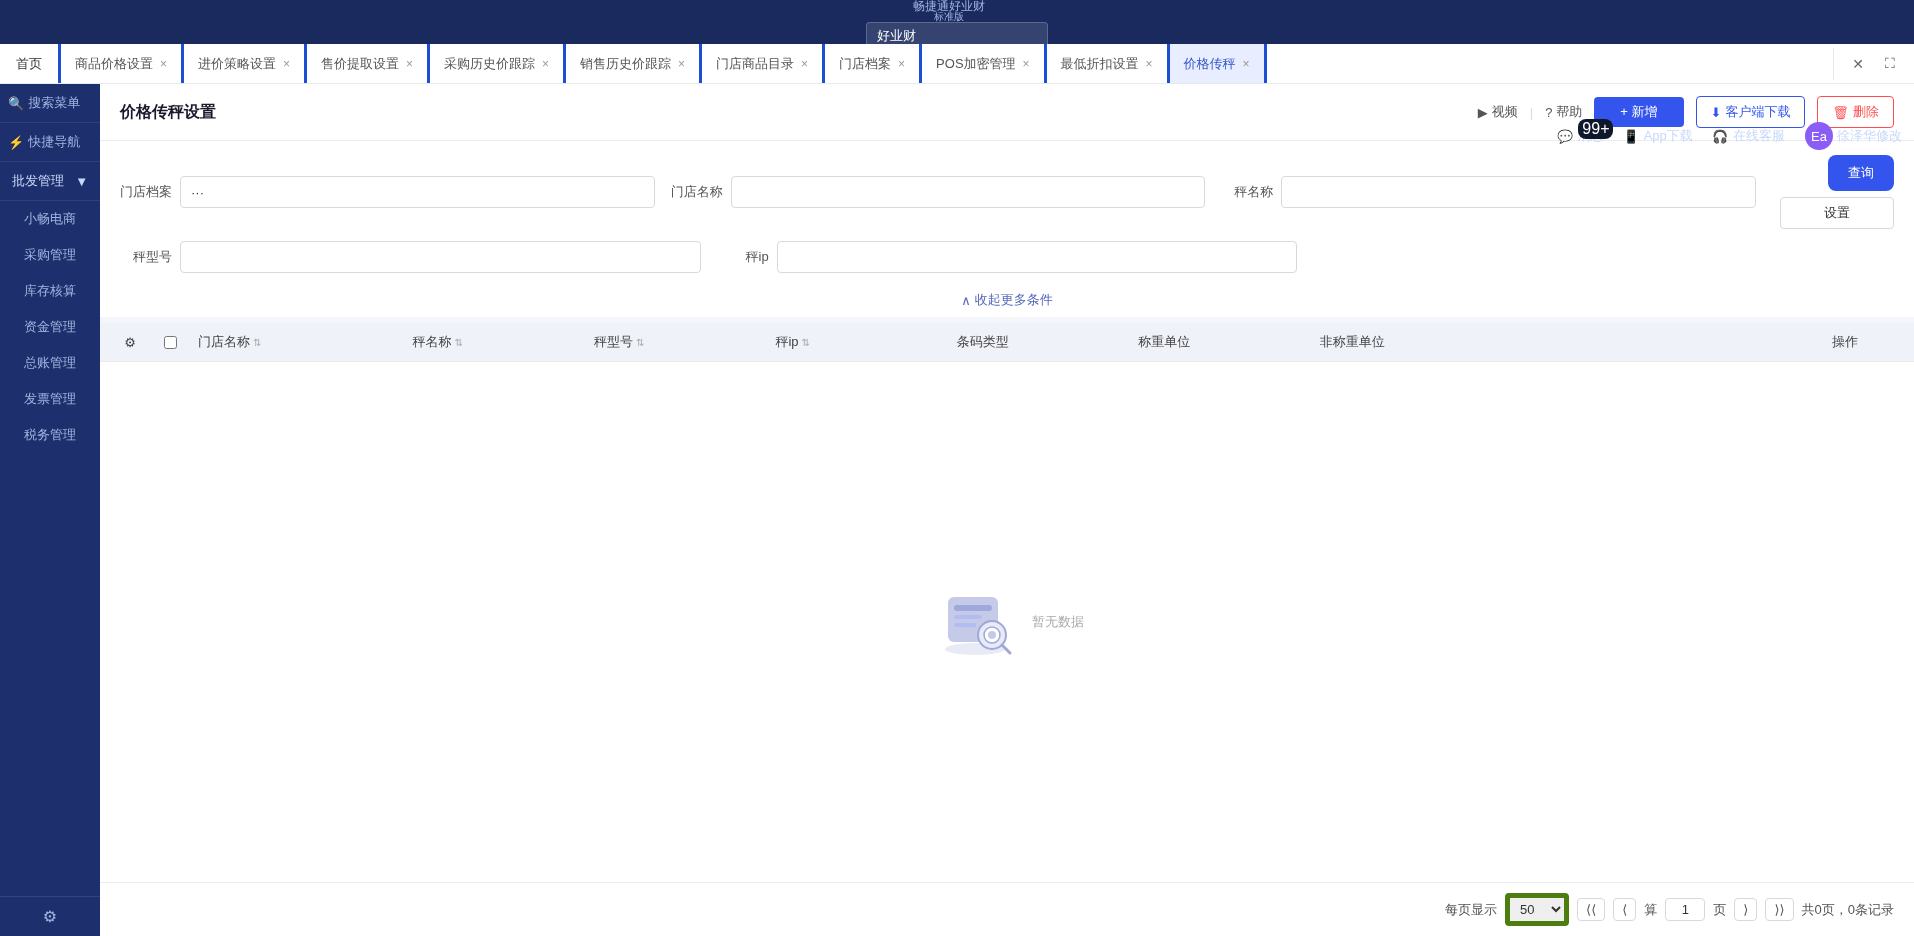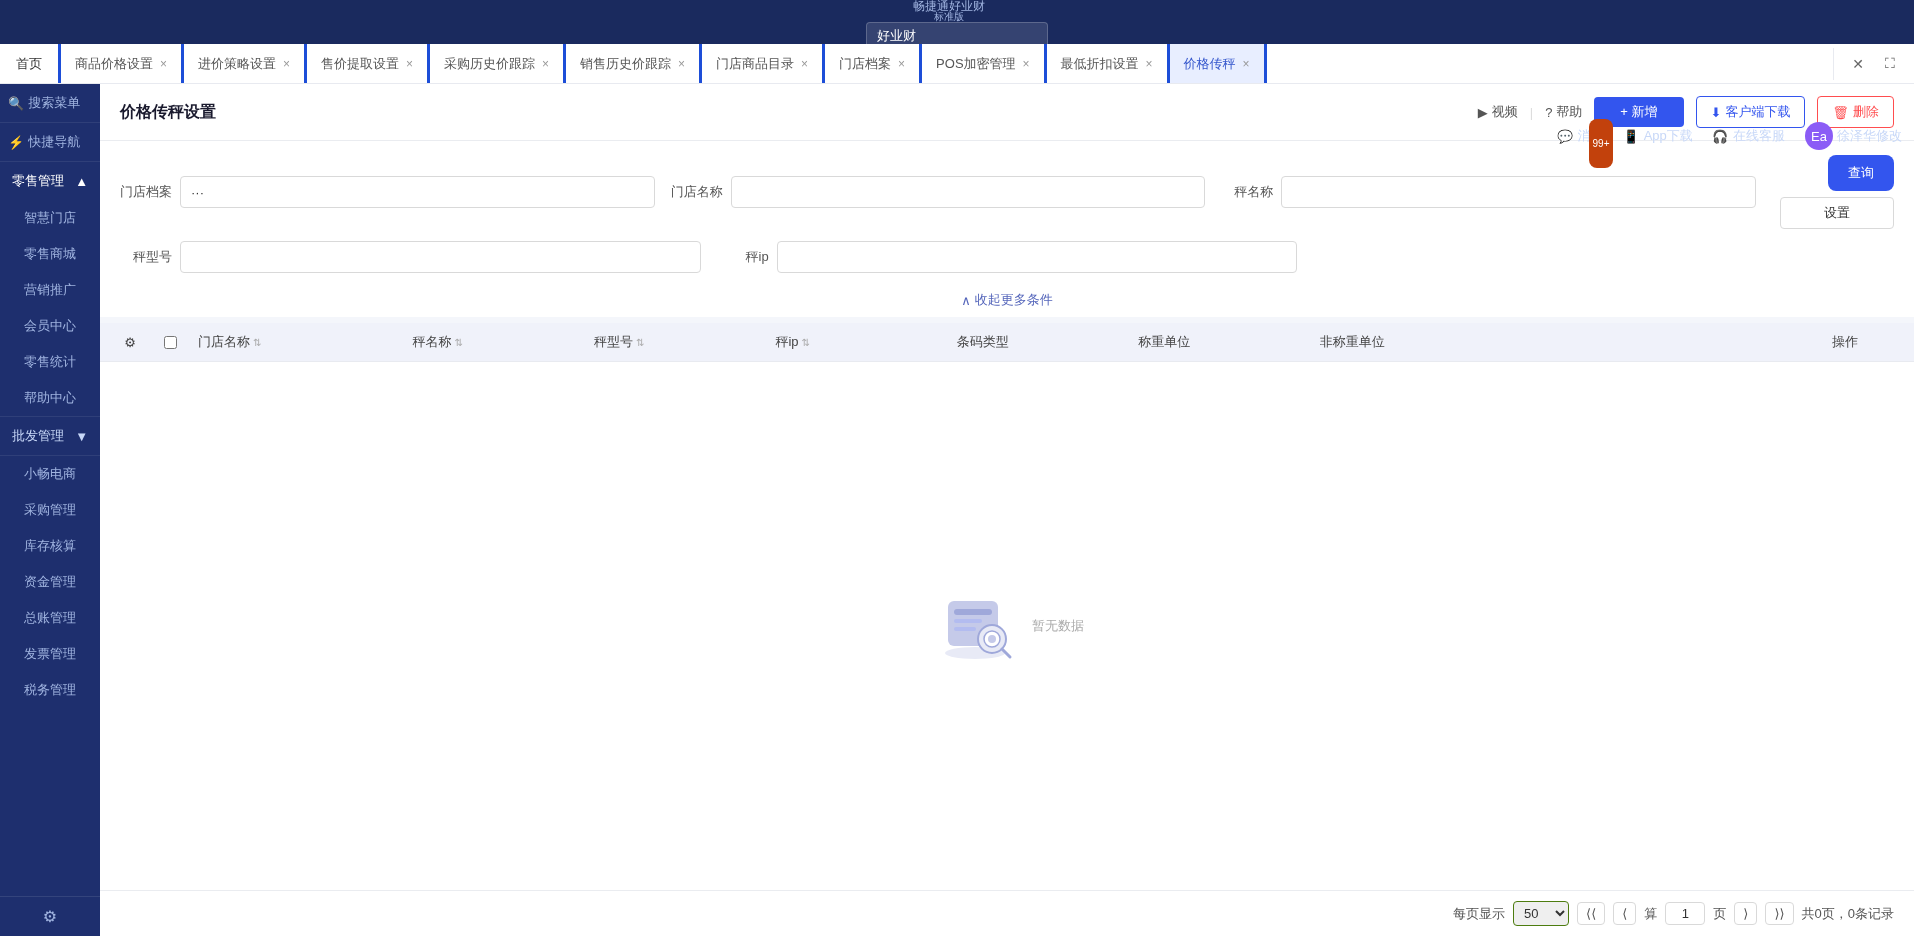--- a/index.html
+++ b/index.html
@@ -56,25 +56,25 @@
     }
     .top-bar-right .item {
       display: flex;
       align-items: center;
       gap: 4px;
       cursor: pointer;
       font-size: 13px;
       position: relative;
     }
     .badge {
-      background: #c2410c;
+      background: #0f172a;
       color: #fff;
       border-radius: 8px;
-      font-size: 10px;
-      padding: 19px 4px;
+      font-size: 16px;
+      padding: 1px 4px;
       position: absolute;
       top: -8px;
       right: -10px;
     }
     .avatar-circle {
       width: 28px;
       height: 28px;
       background: #8b5cf6;
       border-radius: 50%;
       display: flex;
@@ -391,21 +391,21 @@
       padding: 10px 20px;
       display: flex;
       align-items: center;
       justify-content: flex-end;
       gap: 8px;
       font-size: 13px;
       color: #555;
       flex-shrink: 0;
     }
     .pagination select {
-      border: 1px solid #4d7c0f;
+      border: 5px solid #4d7c0f;
       border-radius: 4px;
       padding: 3px 6px;
       font-size: 13px;
       color: #333;
       cursor: pointer;
     }
     .page-input {
       border: 1px solid #d9d9d9;
       border-radius: 4px;
       padding: 3px 6px;
@@ -546,44 +546,20 @@
 <div class="main-layout">
 
   <div class="sidebar">
     <div class="sidebar-search">
       <span>🔍</span>
       <span>搜索菜单</span>
     </div>
     <div class="sidebar-nav">
       <span>⚡</span>
       <span>快捷导航</span>
-    </div>
-    <div class="sidebar-section">
-      <div class="sidebar-section-header active">
-        <span>零售管理</span>
-        <span>▲</span>
-      </div>
-      <div class="sidebar-item">
-        <span>智慧门店</span>
-      </div>
-      <div class="sidebar-item">
-        <span>零售商城</span>
-      </div>
-      <div class="sidebar-item">
-        <span>营销推广</span>
-      </div>
-      <div class="sidebar-item">
-        <span>会员中心</span>
-      </div>
-      <div class="sidebar-item">
-        <span>零售统计</span>
-      </div>
-      <div class="sidebar-item">
-        <span>帮助中心</span>
-      </div>
     </div>
     <div class="sidebar-section">
       <div class="sidebar-section-header">
         <span>批发管理</span>
         <span>▼</span>
       </div>
     </div>
     <div class="sidebar-item">
       <span>小畅电商</span>
     </div>

